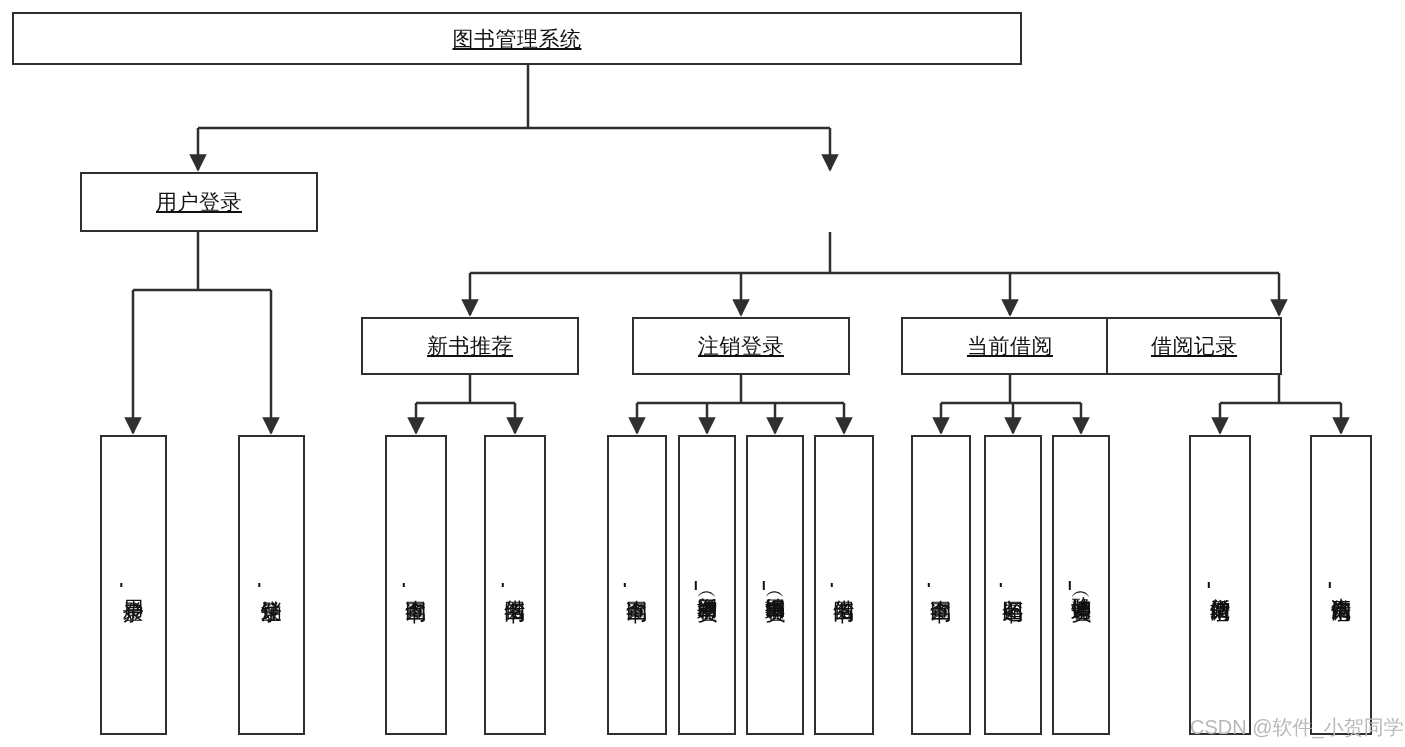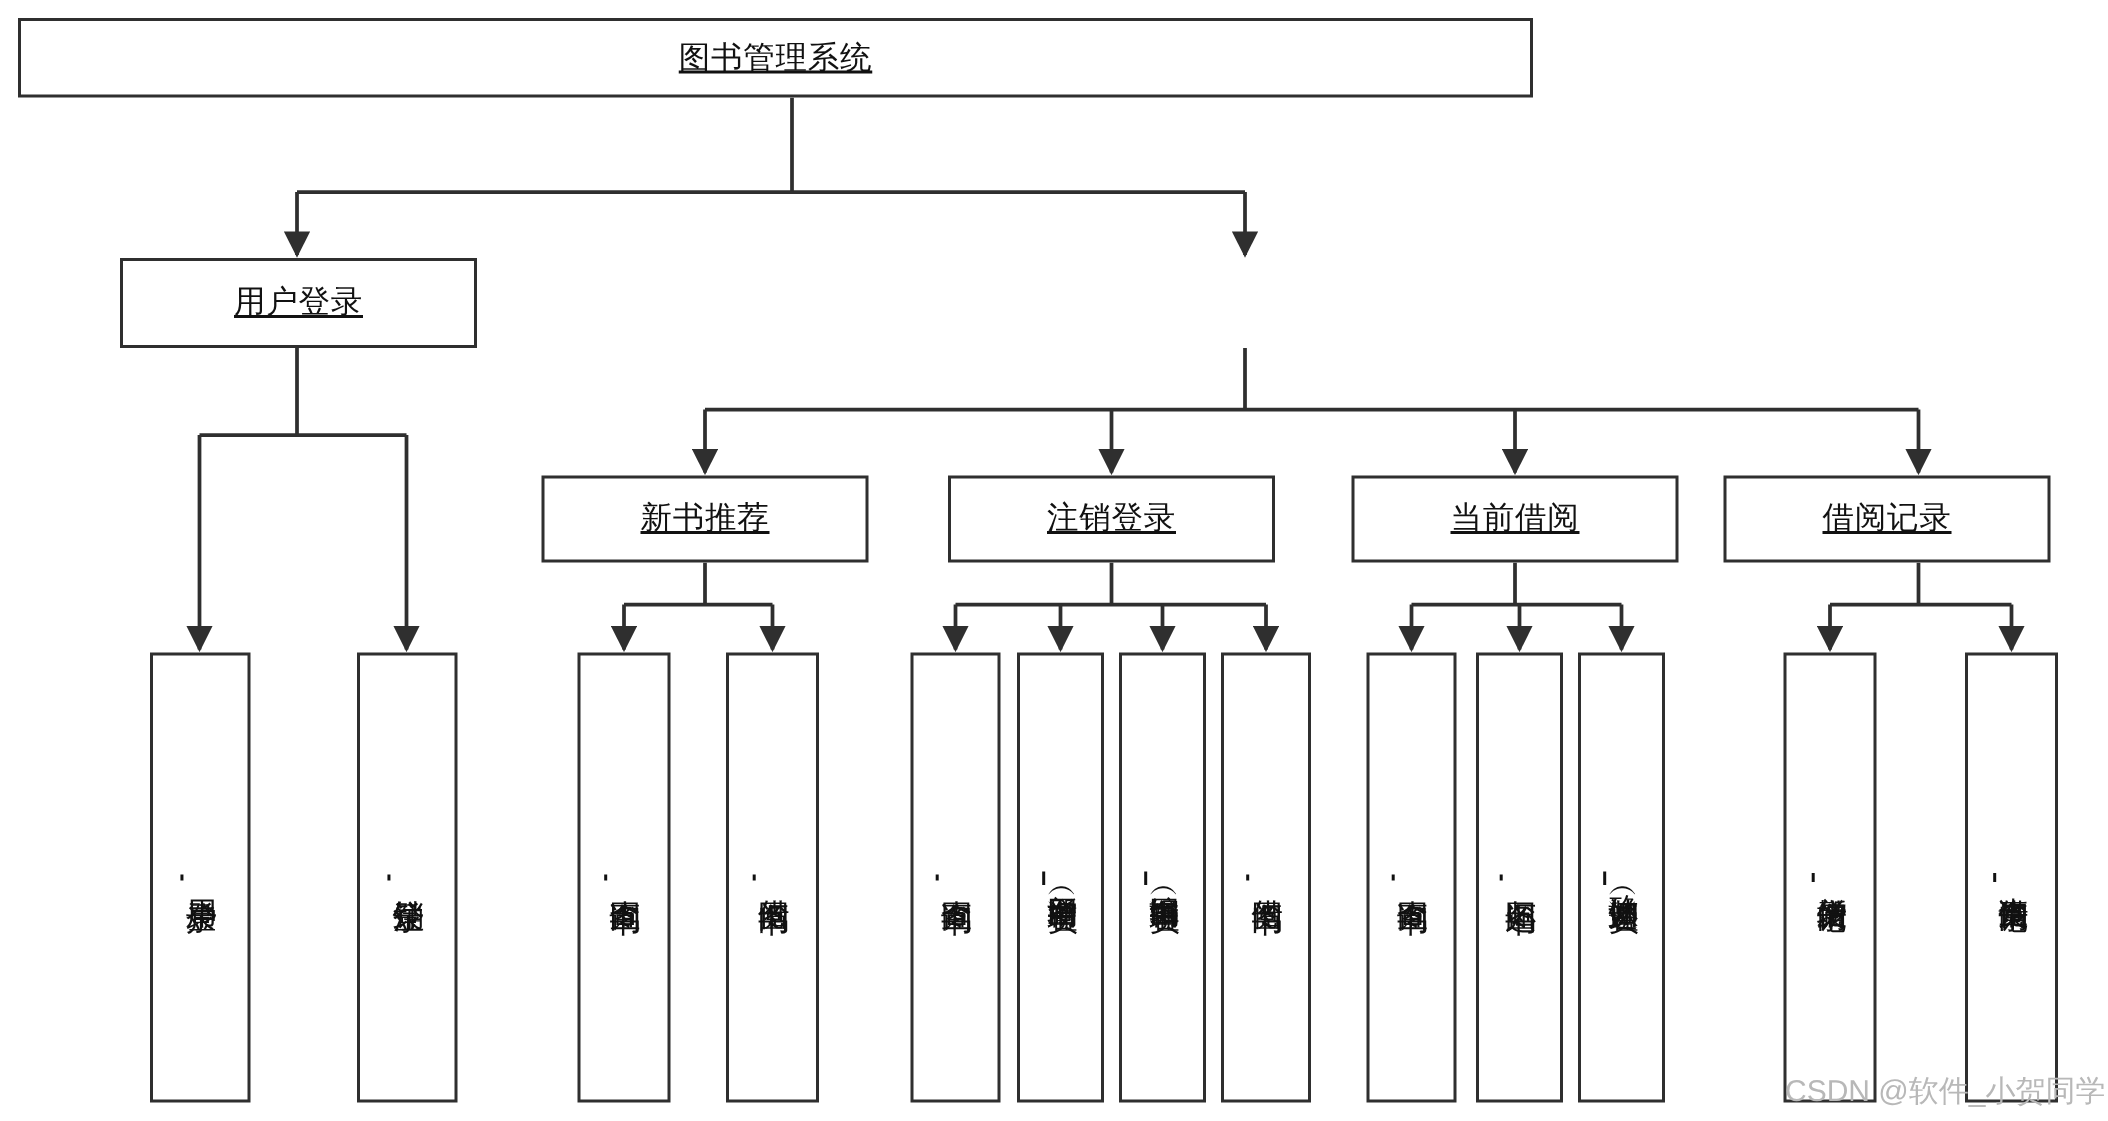--- a/index.html
+++ b/index.html
@@ -141,21 +141,21 @@
 
   <div class="node" style="left:361px; top:317px; width:218px; height:58px;">
     <span class="node-label">新书推荐</span>
   </div>
   <div class="node" style="left:632px; top:317px; width:218px; height:58px;">
     <span class="node-label">注销登录</span>
   </div>
   <div class="node" style="left:901px; top:317px; width:218px; height:58px;">
     <span class="node-label">当前借阅</span>
   </div>
-  <div class="node" style="left:1149px; top:317px; width:218px; height:58px;">
+  <div class="node" style="left:1106px; top:317px; width:176px; height:58px;">
     <span class="node-label">借阅记录</span>
   </div>
 
   <div class="node leaf" style="left:100px; top:435px; width:67px; height:300px;">
     <span class="node-label">用户登录</span>
   </div>
   <div class="node leaf" style="left:238px; top:435px; width:67px; height:300px;">
     <span class="node-label">注销登录</span>
   </div>
 

